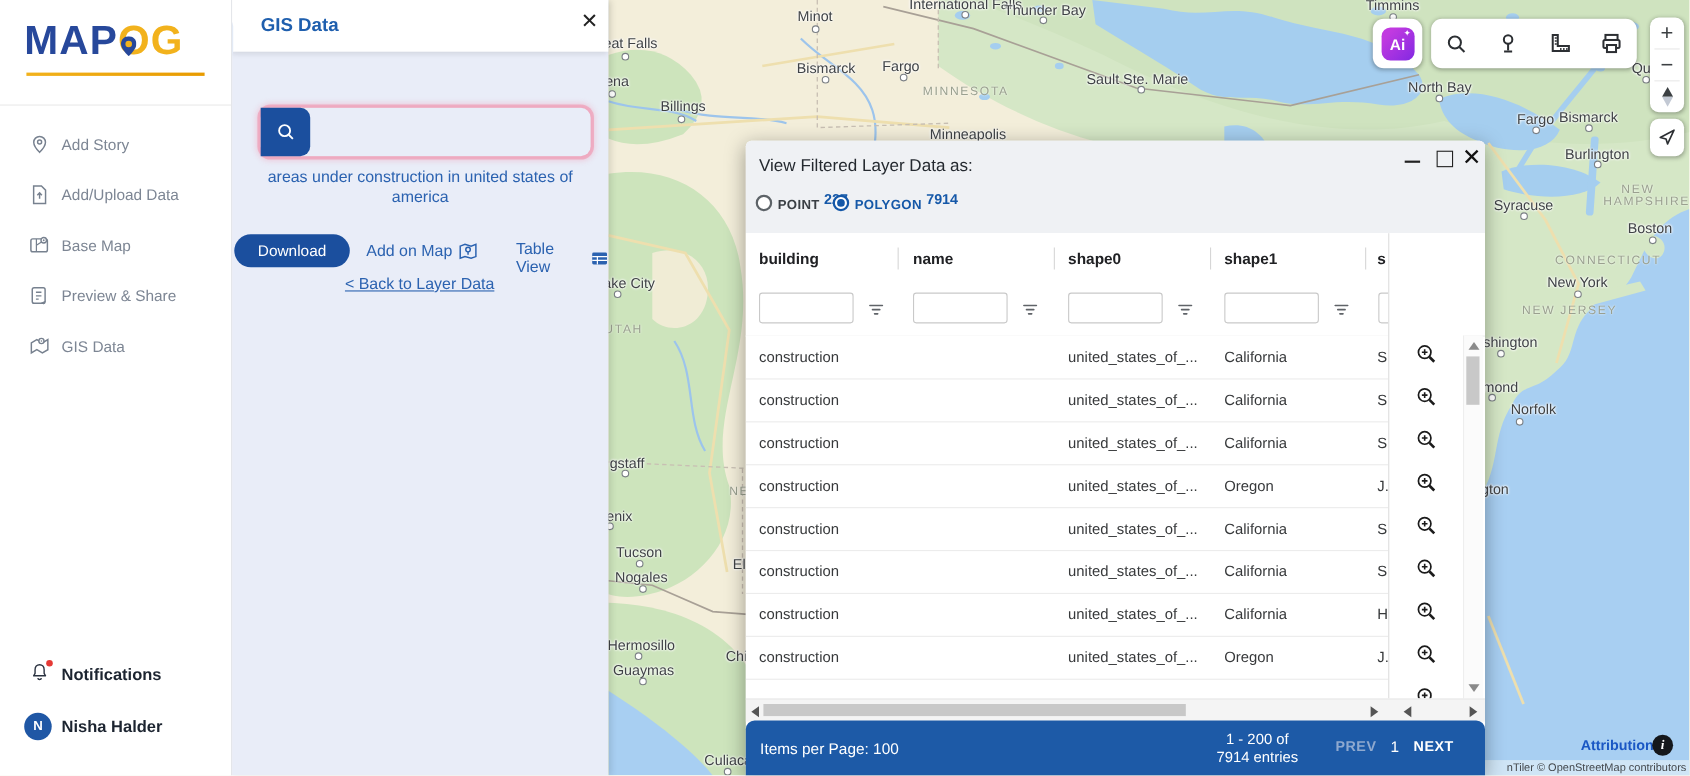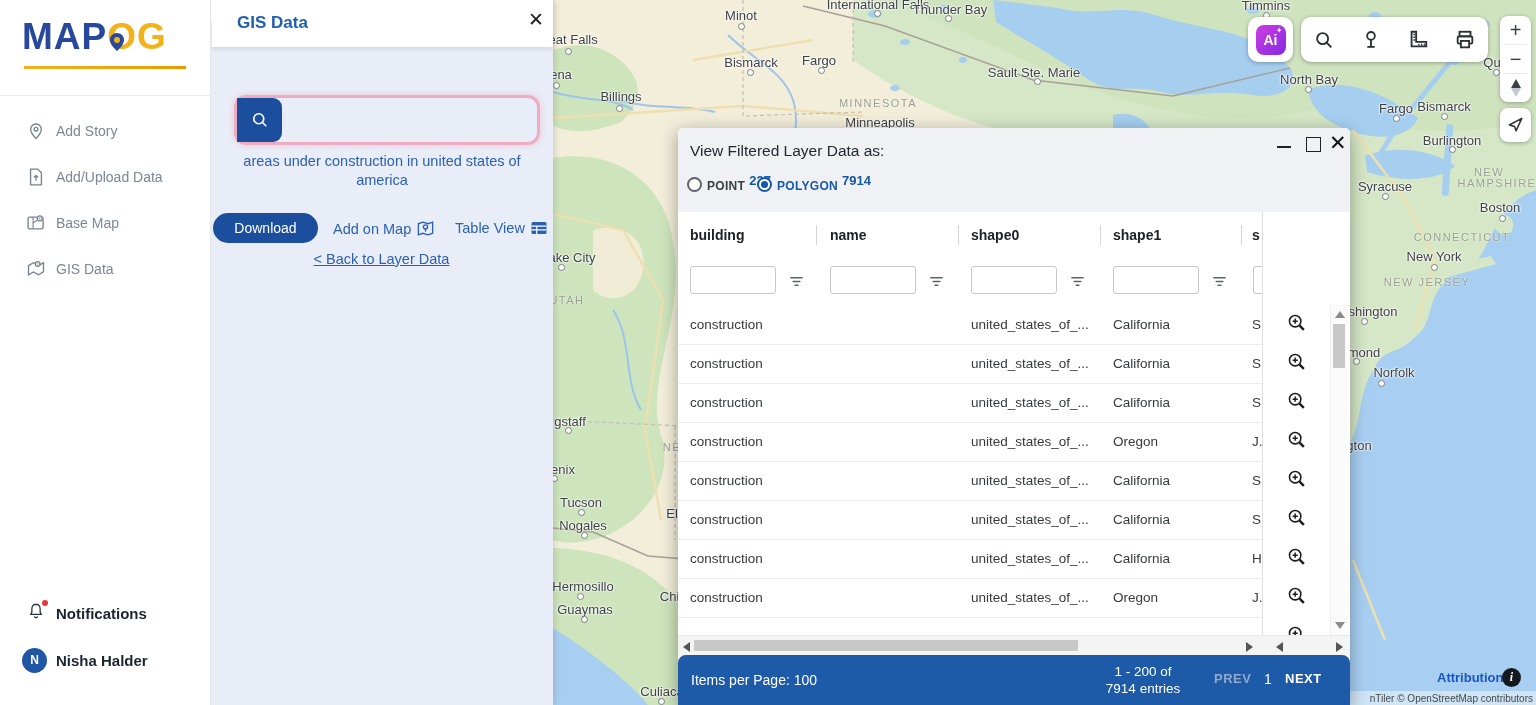--- a/index.html
+++ b/index.html
@@ -259,21 +259,21 @@
         <span class="city-label" style="left: 30px; top: 525px;">Nogales</span>
         <span class="city-dot" style="left: 27.5px; top: 531.5px;"></span>
         <span class="city-label" style="left: 119px; top: 513px;">El</span>
         <span class="city-label" style="left: 30px; top: 586px;">Hermosillo</span>
         <span class="city-dot" style="left: 23.5px; top: 592.5px;"></span>
         <span class="city-label" style="left: 118px; top: 596px;">Chil</span>
         <span class="city-label" style="left: 32px; top: 609px;">Guaymas</span>
         <span class="city-dot" style="left: 27.5px; top: 615.5px;"></span>
         <span class="city-label" style="left: 109px; top: 691px;">Culiaca</span>
         <span class="city-dot" style="left: 104.5px; top: 697.5px;"></span>
-        <span class="state-label" style="left: 325px; top: 103px;">MINNESOTA</span>
+        <span class="state-label" style="left: 325px; top: 83px;">MINNESOTA</span>
         <span class="state-label" style="left: 14px; top: 300px;">UTAH</span>
         <span class="state-label" style="left: 119px; top: 447px;">NE</span>
         <span class="state-label" style="left: 936px; top: 172px;">NEW</span>
         <span class="state-label" style="left: 944px; top: 183px;">HAMPSHIRE</span>
         <span class="state-label" style="left: 909px; top: 237px;">CONNECTICUT</span>
         <span class="state-label" style="left: 874px; top: 282px;">NEW JERSEY</span>
       </div>
 
     
   </div>
@@ -550,21 +550,21 @@
 
     <button id="download-btn" class="abs">Download</button>
     <div class="panel-link" style="left:123px;">
       <span>Add on Map</span>
       <svg width="19" height="19" viewBox="0 0 24 24">
           <path d="M3 6l5.5-2 7 2L21 4v14l-5.5 2-7-2L3 20Z" fill="none" stroke="#2b62b0" stroke-width="1.7"></path>
           <circle cx="12" cy="10" r="2.6" fill="none" stroke="#2b62b0" stroke-width="1.7"></circle>
           <path d="M12 12.6 12 16" stroke="#2b62b0" stroke-width="1.7"></path>
         </svg>
     </div>
-    <div class="panel-link" style="left:245px;">
+    <div class="panel-link" style="left:259px;">
       <span>Table View</span>
       <svg width="18" height="18" viewBox="0 0 24 24">
           <rect x="2" y="4" width="20" height="16" rx="2" fill="#2b62b0"></rect>
           <path d="M2 9.5h20M9 9.5V20M2 14.5h20" stroke="#fff" stroke-width="1.6"></path>
         </svg>
     </div>
     <div id="back-link" class="abs">&lt; Back to Layer Data</div>
   </div>
 
   <div id="sidebar" class="abs">
@@ -603,20 +603,30 @@
               <path d="M8.5 5v14M8.5 12l6-4" stroke="#77818f" stroke-width="1.3"></path>
               <circle cx="16.5" cy="6.5" r="3" fill="#fff" stroke="#77818f" stroke-width="1.5"></circle>
               <circle cx="16.5" cy="6.5" r="1" fill="#77818f"></circle>
             </svg>
           </span>
           <span class="si-label">Base Map</span>
         </div>
         <div class="side-item">
           <span class="si-icon">
             <svg width="20" height="20" viewBox="0 0 24 24">
+              <rect x="4" y="3" width="14" height="17" rx="2" fill="none" stroke="#77818f" stroke-width="1.6"></rect>
+              <path d="M8 8h6M8 12h6M8 15.5h3" stroke="#77818f" stroke-width="1.5"></path>
+              <path d="M13.5 19.5 19 17l-2.5 4.5" fill="#77818f"></path>
+            </svg>
+          </span>
+          <span class="si-label">Preview &amp; Share</span>
+        </div>
+        <div class="side-item">
+          <span class="si-icon">
+            <svg width="20" height="20" viewBox="0 0 24 24">
               <path d="M3 8l6-3.5 6 3.5 6-3.5v11l-6 3.5-6-3.5-6 3.5Z" fill="none" stroke="#77818f" stroke-width="1.6"></path>
               <circle cx="14" cy="6" r="2.8" fill="#fff" stroke="#77818f" stroke-width="1.5"></circle>
               <circle cx="14" cy="6" r="0.9" fill="#77818f"></circle>
             </svg>
           </span>
           <span class="si-label">GIS Data</span>
         </div>
       </div>
 
     <div id="notif-row" class="abs">

